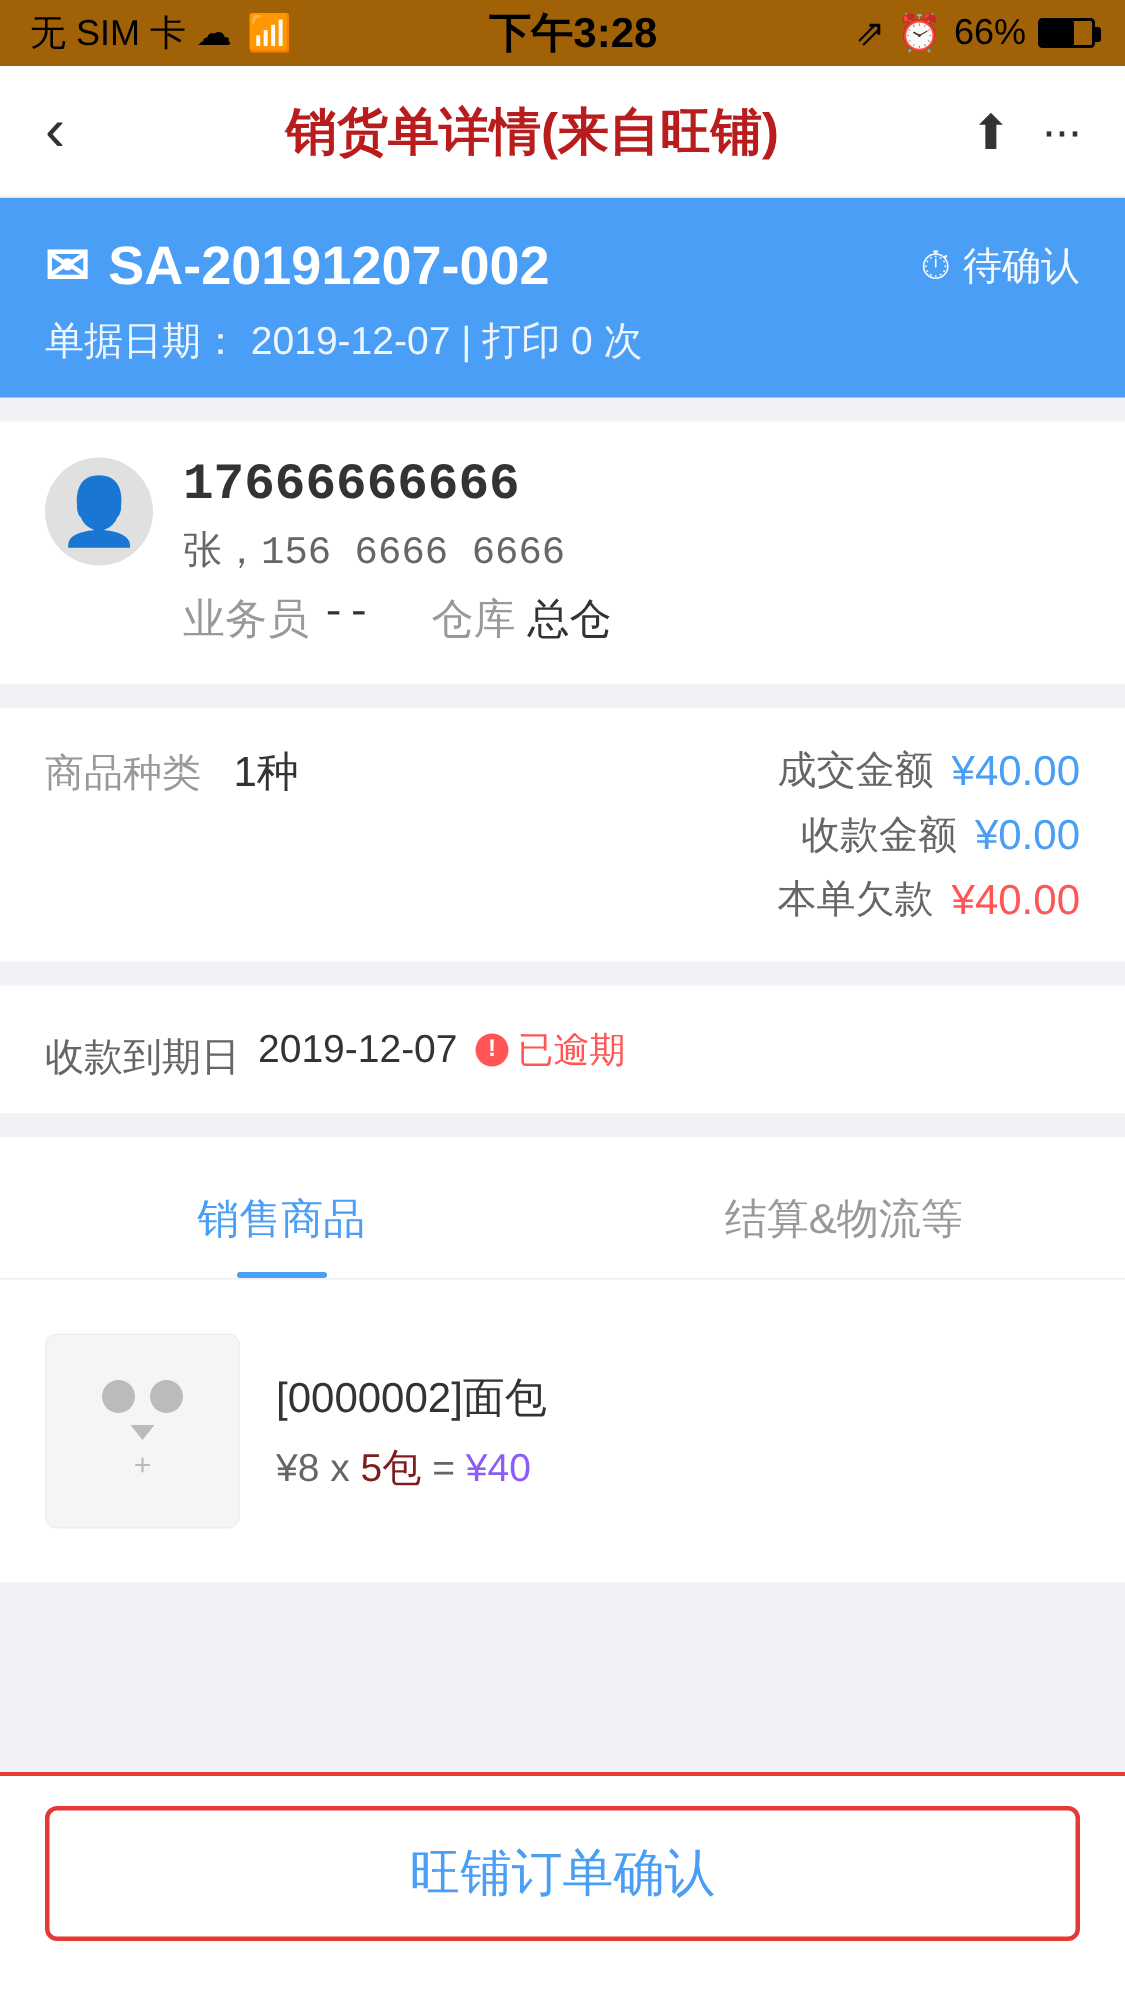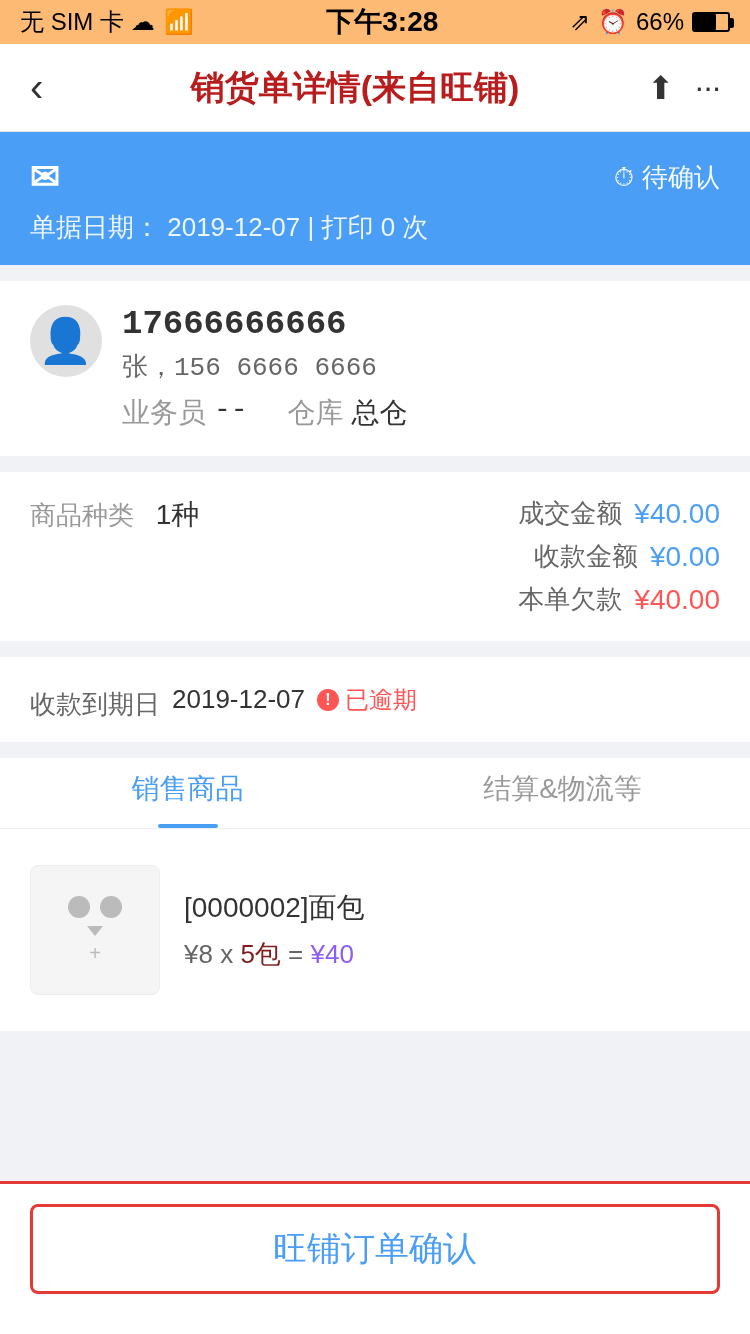--- a/index.html
+++ b/index.html
@@ -10,21 +10,21 @@
       background: #f0f2f5;
       font-family: -apple-system, "PingFang SC", "Helvetica Neue", Arial, sans-serif;
       font-size: 28px;
       color: #333;
     }
 
     
     .status-bar {
       width: 100%;
       height: 44px;
-      background: #fdba74;
+      background: #a16207;
       display: flex;
       align-items: center;
       justify-content: space-between;
       padding: 0 20px;
       font-size: 24px;
       color: #000;
     }
     .status-left { display: flex; align-items: center; gap: 10px; }
     .status-center { font-weight: 600; font-size: 28px; }
     .status-right { display: flex; align-items: center; gap: 8px; font-size: 24px; }
@@ -210,21 +210,21 @@
       background: #fff;
       margin-top: 16px;
     }
     .tabs-header {
       display: flex;
       border-bottom: 1px solid #eee;
     }
     .tab-item {
       flex: 1;
       text-align: center;
-      padding: 12px 0 20px;
+      padding: 36px 0 20px;
       font-size: 28px;
       color: #999;
       position: relative;
       cursor: pointer;
     }
     .tab-item.active {
       color: #4a9ef5;
     }
     .tab-item.active::after {
       content: '';
@@ -382,20 +382,21 @@
   <div class="nav-actions">
     <span style="font-size:32px;">⬆</span>
     <span style="font-size:32px; letter-spacing:-2px;">···</span>
   </div>
 </div>
 
 <div class="header-card">
   <div class="header-card-top">
     <div class="order-id">
       <span>✉</span>
+      <span>SA-20191207-002</span>
     </div>
     <div class="status-badge">
       <span>⏱</span>
       <span>待确认</span>
     </div>
   </div>
   <div class="header-card-bottom">
     <span>单据日期：</span>
     <span>2019-12-07</span>
     <span>| 打印 0 次</span>

